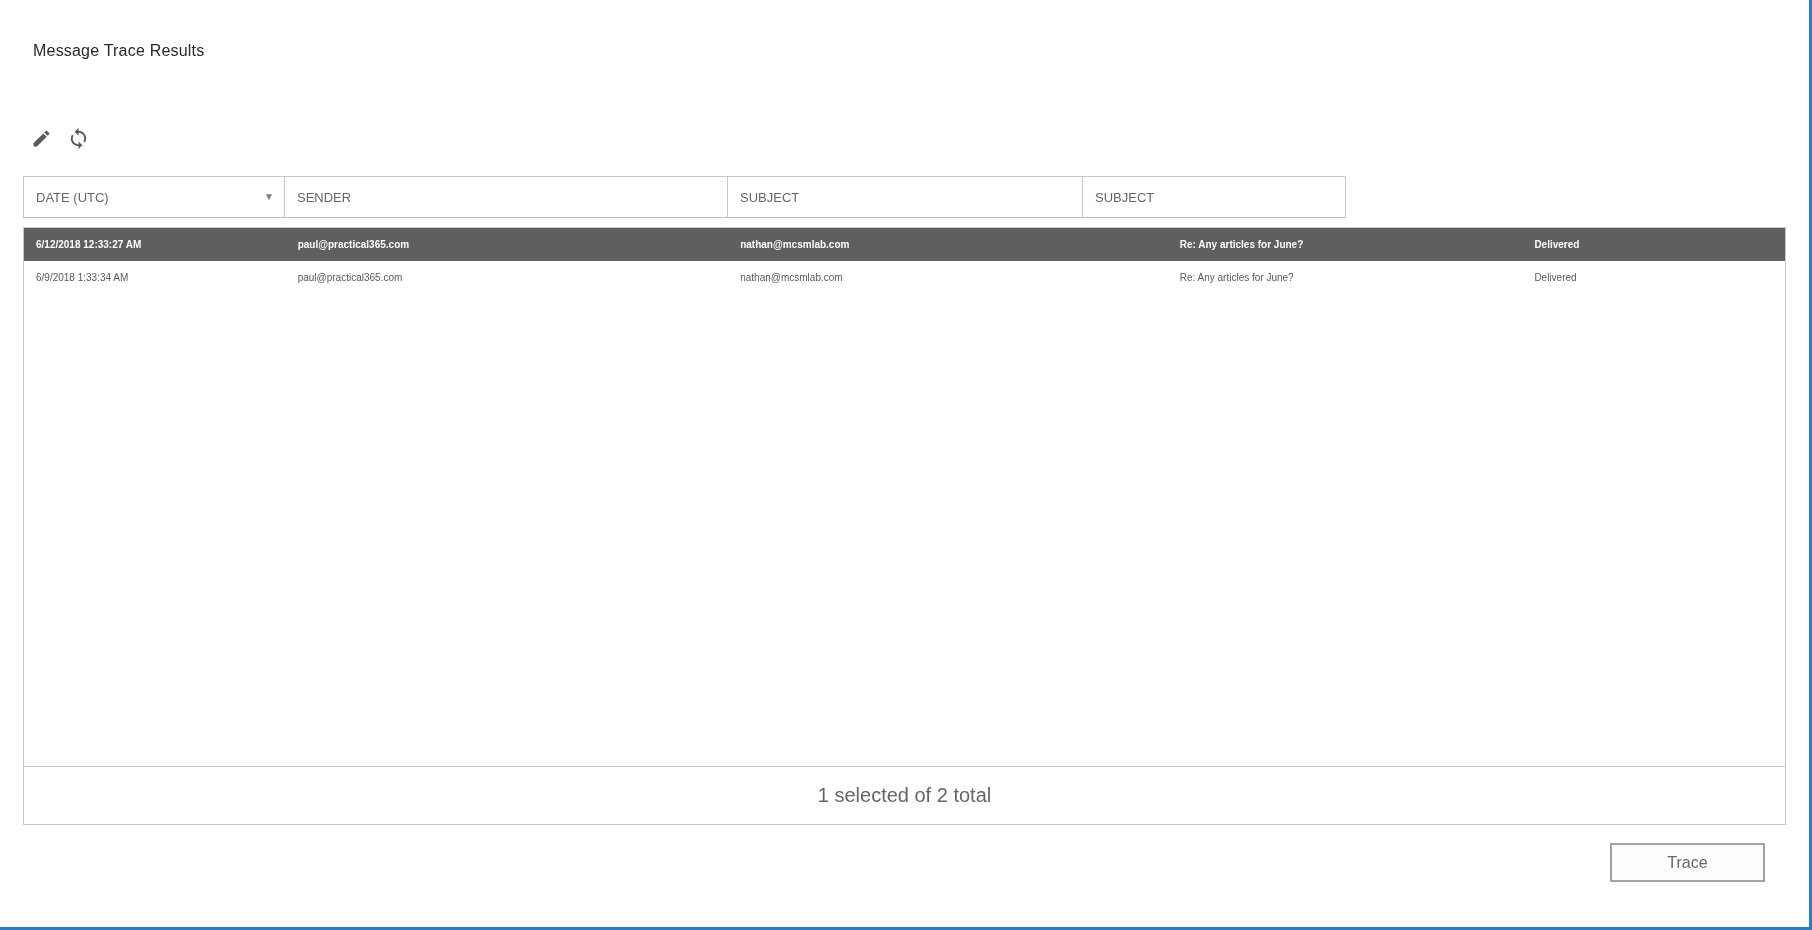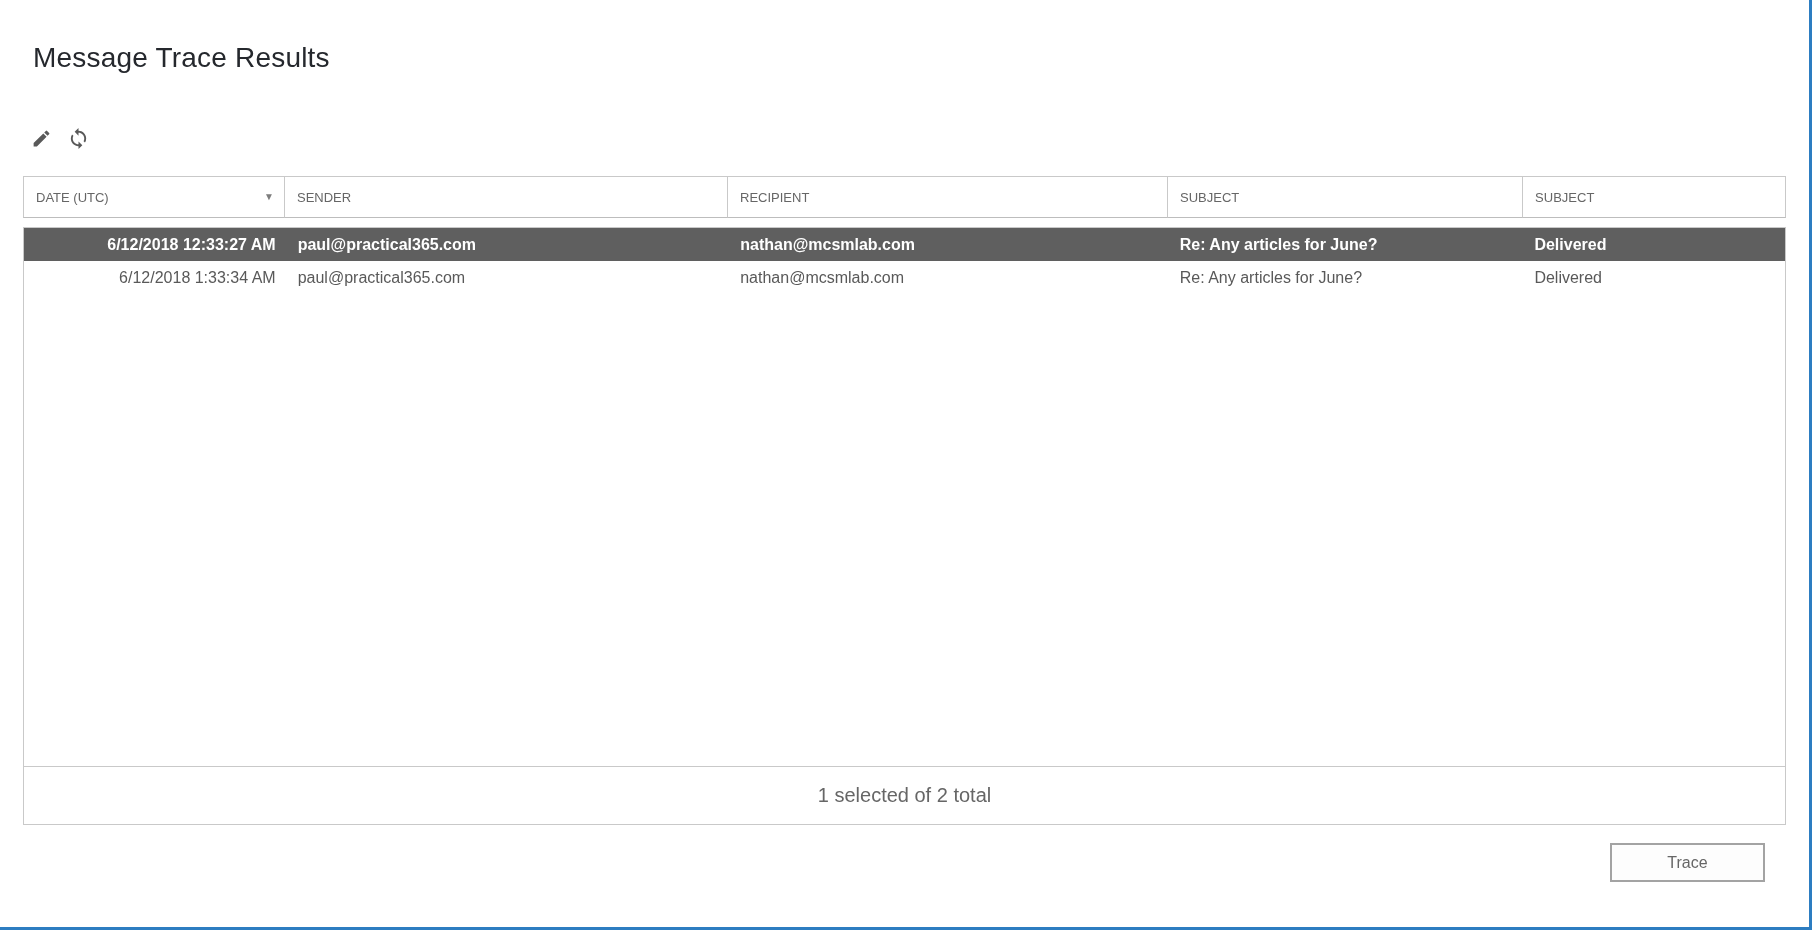--- a/index.html
+++ b/index.html
@@ -13,21 +13,21 @@
   .window{
     position:relative;
     width:1812px;height:930px;
     background:#ffffff;
     border-right:3px solid var(--accent-blue);
     border-bottom:3px solid var(--accent-blue);
     overflow:hidden;
   }
   .page-title{
     position:absolute;left:33px;top:42px;
-    font-size:28px;font-weight:400;color:#25282d;
+    font-size:16px;font-weight:400;color:#25282d;
     letter-spacing:.2px;
   }
   .toolbar{
     position:absolute;left:29px;top:128px;
     display:flex;align-items:center;gap:13px;
   }
   .tool-btn{
     width:24px;height:24px;border:none;background:transparent;
     padding:0;cursor:pointer;display:flex;align-items:center;justify-content:center;
   }
@@ -42,35 +42,35 @@
     border-bottom-color:#bdbdbd;
     background:#fff;
     display:flex;align-items:center;justify-content:space-between;
     padding:0 10px 0 12px;
     font-size:13px;color:var(--text-gray);
     white-space:nowrap;overflow:hidden;
   }
   .hcell + .hcell{border-left:none;align-items:center;}
   .sort-arrow{font-size:10px;color:#7d7d7d;line-height:1;}
   
-  .col-date{width:14.86%;text-align:right;}
+  .col-date{width:14.86%;}
   .col-sender{width:25.13%;}
   .col-recipient{width:24.96%;}
   .col-subject{width:20.14%;}
   .col-status{width:14.91%;}
   
   .grid-body{
     position:absolute;left:23px;top:227px;width:1763px;height:598px;
     border:1px solid var(--border-gray);
     background:#fff;
     display:flex;flex-direction:column;
   }
   .grid-row{
     display:flex;height:33px;flex:0 0 33px;align-items:center;
-    font-size:16px;color:#595959;cursor:pointer;
+    font-size:10px;color:#595959;cursor:pointer;
   }
   .grid-row .cell{
     padding:0 10px 0 12px;white-space:nowrap;overflow:hidden;
   }
   .grid-row.selected{
     background:var(--selected-row-bg);
     color:#ffffff;font-weight:bold;
   }
   .grid-spacer{flex:1 1 auto;}
   .grid-footer{
@@ -111,43 +111,40 @@
   </div>
 
   <div class="grid-header">
     <div class="hcell col-date">
       <span>DATE (UTC)</span>
       <span class="sort-arrow">▼</span>
     </div>
     <div class="hcell col-sender">
       <span>SENDER</span>
     </div>
-    <div class="hcell col-recipient">
-      <span>RECIPIENT</span>
-    </div>
     <div class="hcell col-subject">
       <span>SUBJECT</span>
     </div>
     <div class="hcell col-status">
       <span>SUBJECT</span>
     </div>
   </div>
 
   <div class="grid-body">
 
     <div class="grid-row selected">
       <div class="cell col-date">6/12/2018 12:33:27 AM</div>
       <div class="cell col-sender">paul@practical365.com</div>
       <div class="cell col-recipient">nathan@mcsmlab.com</div>
       <div class="cell col-subject">Re: Any articles for June?</div>
       <div class="cell col-status">Delivered</div>
     </div>
 
     <div class="grid-row">
-      <div class="cell col-date">6/12/2018 1:33:34 AM</div>
+      <div class="cell col-date">6/9/2018 1:33:34 AM</div>
       <div class="cell col-sender">paul@practical365.com</div>
       <div class="cell col-recipient">nathan@mcsmlab.com</div>
       <div class="cell col-subject">Re: Any articles for June?</div>
       <div class="cell col-status">Delivered</div>
     </div>
 
     <div class="grid-spacer"></div>
 
     <div class="grid-footer">1 selected of 2 total</div>
   </div>

